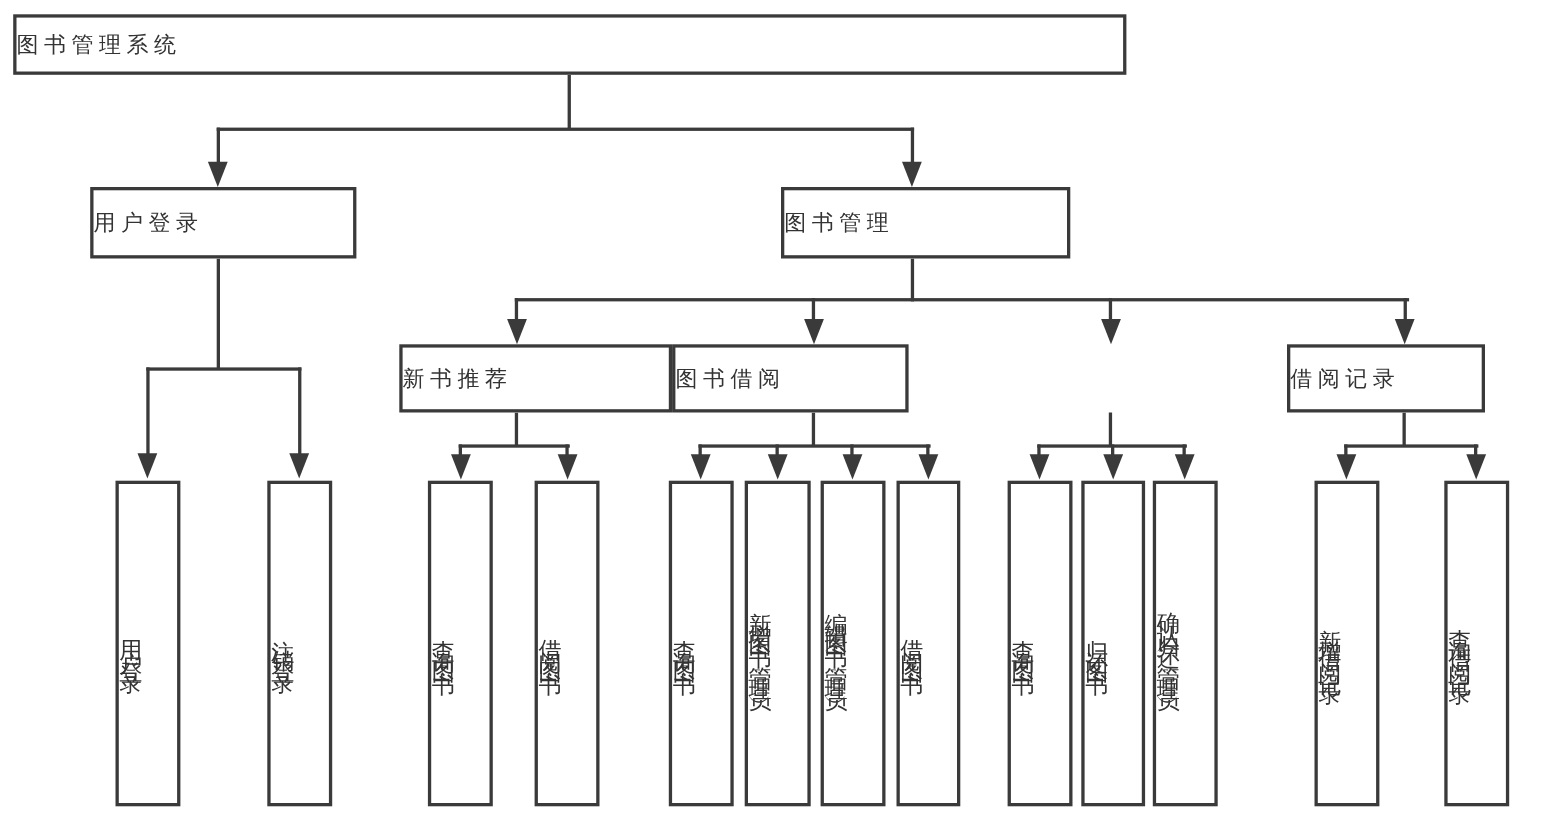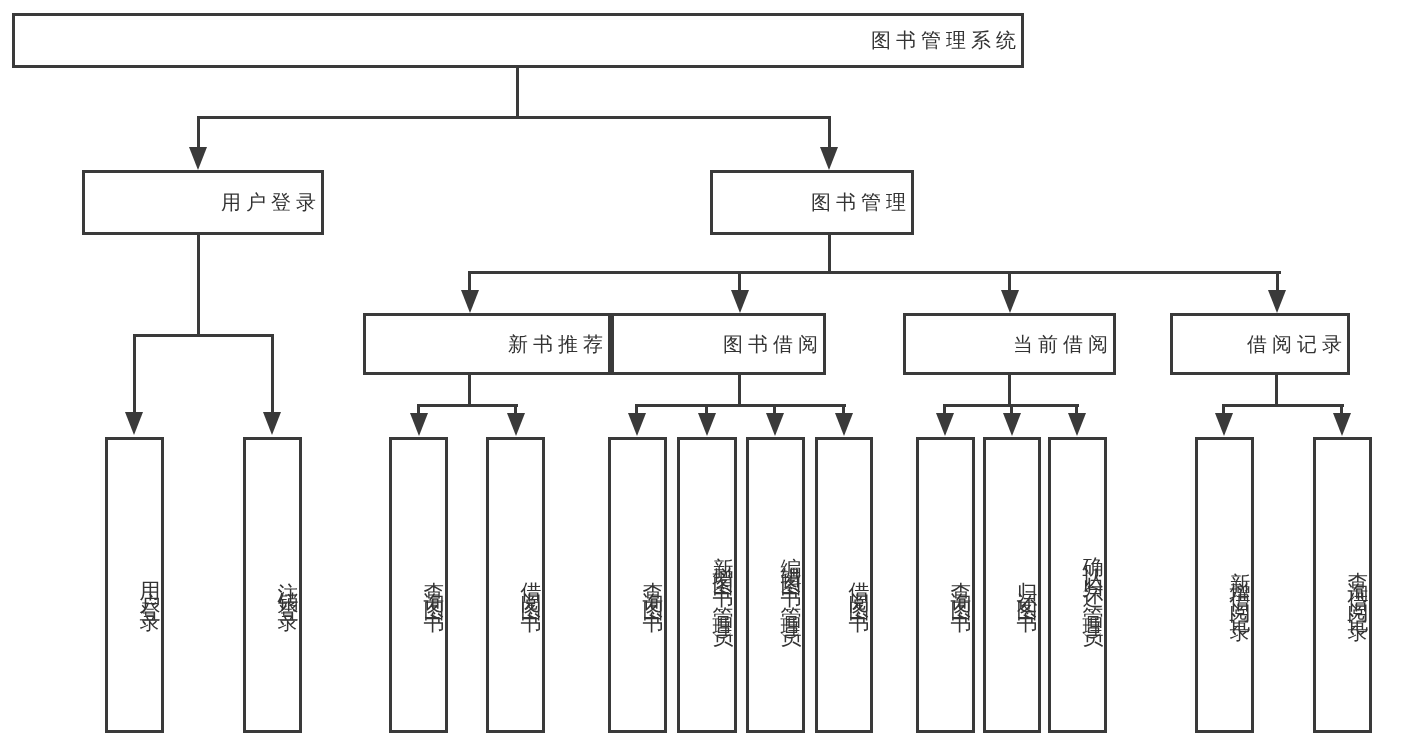--- a/index.html
+++ b/index.html
@@ -20,21 +20,21 @@
     background: var(--background);
     overflow: hidden;
   }
   .box {
     position: absolute;
     box-sizing: border-box;
     background: var(--background);
     border: 3px solid var(--line);
     display: flex;
     align-items: center;
-    justify-content: flex-end;
+    justify-content: flex-start;
     color: var(--text);
     z-index: 2;
   }
   .hlabel {
     font-size: 20px;
     letter-spacing: 5px;
     white-space: nowrap;
     color: var(--text);
   }
   .vlabel {
@@ -85,21 +85,21 @@
   <div class="vline" style="left:516px; top:68px; height:50px;"></div>
   <div class="hline" style="left:197px; top:116px; width:634px;"></div>
   <div class="vline" style="left:197px; top:116px; height:32px;"></div>
   <div class="arrow" style="left:189px; top:147px;"></div>
   <div class="vline" style="left:828px; top:116px; height:32px;"></div>
   <div class="arrow" style="left:820px; top:147px;"></div>
 
   <div class="box" style="left:82px; top:170px; width:242px; height:65px;">
     <span class="hlabel">用户登录</span>
   </div>
-  <div class="box" style="left:710px; top:170px; width:204px; height:65px;">
+  <div class="box" style="left:710px; top:170px; width:263px; height:65px;">
     <span class="hlabel">图书管理</span>
   </div>
 
   <div class="vline" style="left:197px; top:235px; height:101px;"></div>
   <div class="hline" style="left:133px; top:334px; width:141px;"></div>
   <div class="vline" style="left:133px; top:334px; height:79px;"></div>
   <div class="arrow" style="left:125px; top:412px;"></div>
   <div class="vline" style="left:271px; top:334px; height:79px;"></div>
   <div class="arrow" style="left:263px; top:412px;"></div>
 
@@ -113,23 +113,20 @@
   <div class="arrow" style="left:1001px; top:290px;"></div>
   <div class="vline" style="left:1276px; top:271px; height:21px;"></div>
   <div class="arrow" style="left:1268px; top:290px;"></div>
 
   <div class="box" style="left:363px; top:313px; width:248px; height:62px;">
     <span class="hlabel">新书推荐</span>
   </div>
   <div class="box" style="left:611px; top:313px; width:215px; height:62px;">
     <span class="hlabel">图书借阅</span>
   </div>
-  <div class="box" style="left:903px; top:313px; width:213px; height:62px;">
-    <span class="hlabel">当前借阅</span>
-  </div>
   <div class="box" style="left:1170px; top:313px; width:180px; height:62px;">
     <span class="hlabel">借阅记录</span>
   </div>
 
   <div class="vline" style="left:468px; top:375px; height:31px;"></div>
   <div class="hline" style="left:417px; top:404px; width:101px;"></div>
   <div class="vline" style="left:417px; top:404px; height:10px;"></div>
   <div class="arrow" style="left:410px; top:413px;"></div>
   <div class="vline" style="left:514px; top:404px; height:10px;"></div>
   <div class="arrow" style="left:507px; top:413px;"></div>

